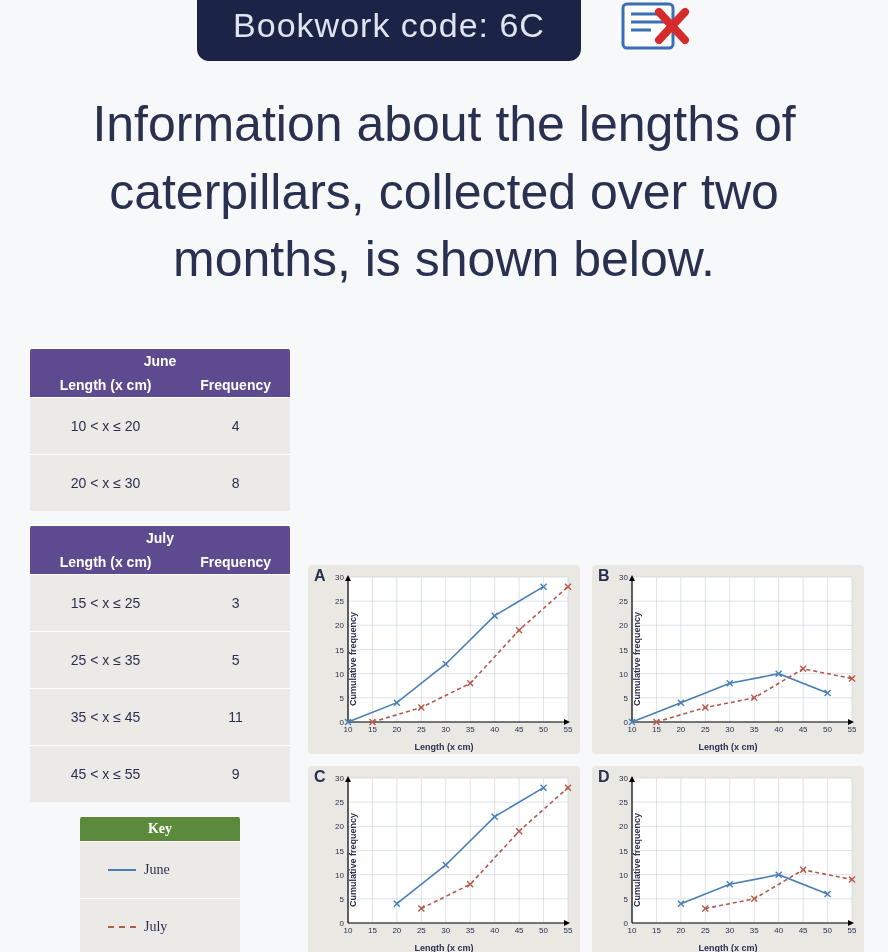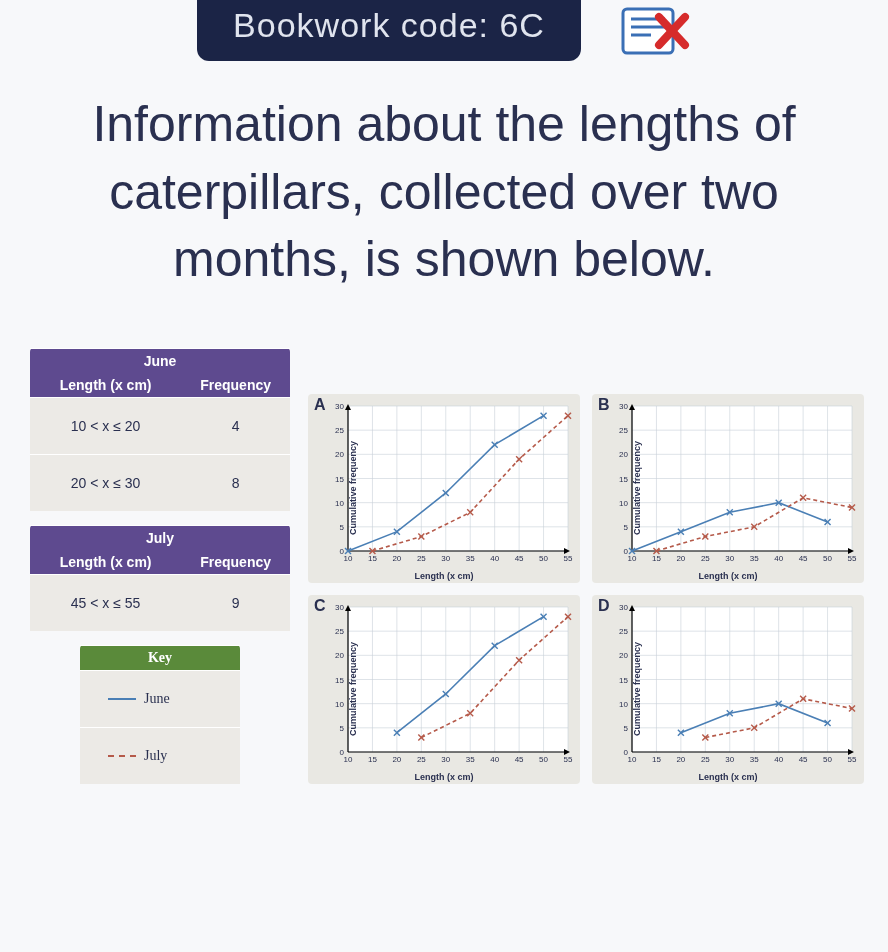--- a/index.html
+++ b/index.html
@@ -14,21 +14,21 @@
   body {
     margin: 0;
     font-family: "Segoe UI", Arial, sans-serif;
     background: #f7f8fa;
     width: 888px;
     color: var(--text-dark);
   }
   .top {
     display: flex;
     justify-content: center;
-    align-items: flex-end;
+    align-items: flex-start;
     gap: 40px;
     padding-top: 0;
   }
   .code-badge {
     background: var(--navy);
     color: #e0e4ee;
     font-size: 34px;
     padding: 6px 36px 16px;
     border-radius: 0 0 12px 12px;
     letter-spacing: 1px;
@@ -159,20 +159,32 @@
       </table>
 
     <table class="tbl">
       <tbody>
           <tr class="title">
             <td colspan="2">July</td>
           </tr>
       <tr>
             <th>Length (x cm)</th>
             <th>Frequency</th>
+          </tr>
+      <tr>
+            <td class="lbl">15 &lt; x ≤ 25</td>
+            <td>3</td>
+          </tr>
+      <tr>
+            <td class="lbl">25 &lt; x ≤ 35</td>
+            <td>5</td>
+          </tr>
+      <tr>
+            <td class="lbl">35 &lt; x ≤ 45</td>
+            <td>11</td>
           </tr>
       <tr>
             <td class="lbl">45 &lt; x ≤ 55</td>
             <td>9</td>
           </tr>
     </tbody>
       </table>
 
     <table class="tbl key">
       <tbody>

